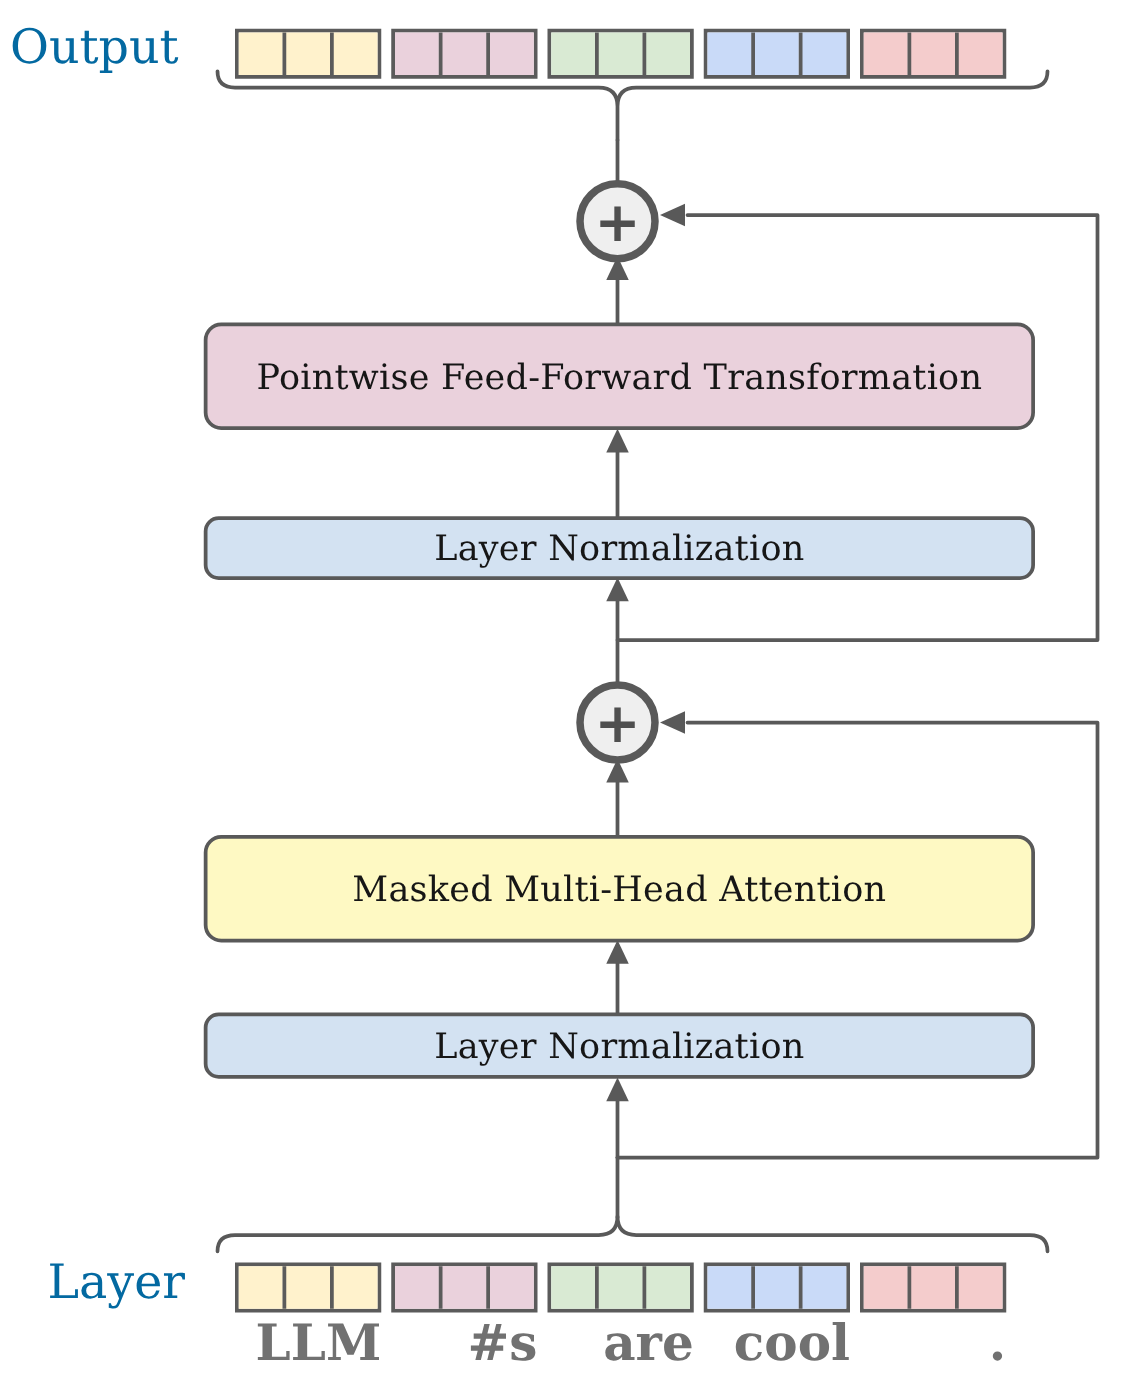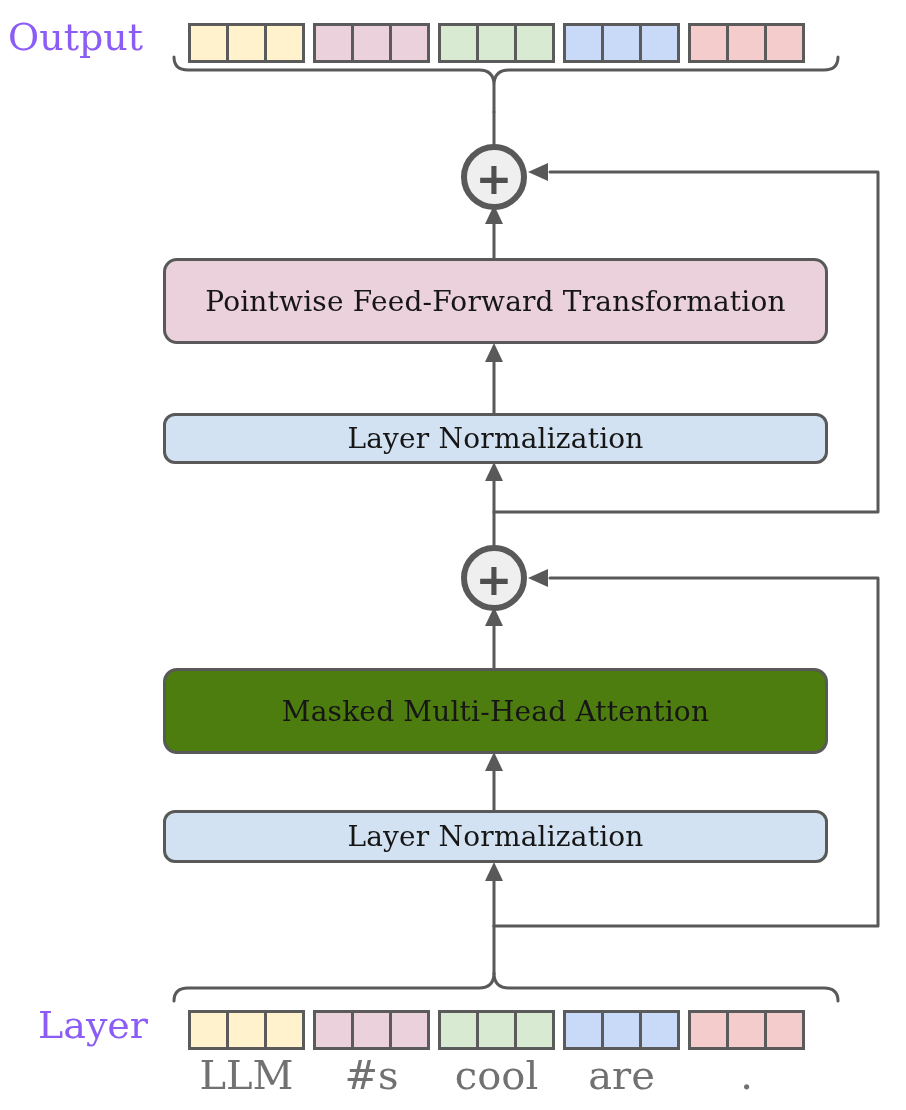--- a/index.html
+++ b/index.html
@@ -13,33 +13,33 @@
     position:absolute; left:163px; width:665px; box-sizing:border-box;
     border:3px solid #595959; border-radius:14px;
     display:flex; align-items:center; justify-content:center;
     font-size:28px; color:#161616; letter-spacing:0.2px;
   }
   .block-ffn       { top:258px; height:86px; }
   .block-ln-top    { top:413px; height:51px; border-radius:12px; }
   .block-mha       { top:668px; height:86px; }
   .block-ln-bottom { top:810px; height:53px; border-radius:12px; }
 
-  .big-label { position:absolute; font-size:38px; color:#8b5cf6; line-height:1; white-space:nowrap;text-align:right; }
+  .big-label { position:absolute; font-size:38px; color:#0369a1; line-height:1; white-space:nowrap;text-align:right; }
   .label-output { left:8px;  top:18px; }
   .label-input  { left:38px; top:1006px; }
 
   .token-row { position:absolute; left:188px; display:flex; gap:8px; }
   .row-output { top:23px; }
   .row-input  { top:1010px; }
   .token-group { display:flex; border:3px solid #5b5b5b; background:#fff; }
   .token-cell { width:35px; height:34px; }
   .token-cell + .token-cell { border-left:3px solid #5b5b5b; }
 
   .words-row { position:absolute; left:188px; top:1053px; width:617px; display:flex; gap:8px; }
-  .word-slot { width:117px; text-align:center; font-size:40px; color:#717171; line-height:1.1; }
+  .word-slot { width:117px; text-align:right; font-size:40px; color:#717171; line-height:1.1;font-weight:bold; }
 </style>
 </head>
 <body>
 
 <div class="canvas">
 
   <svg class="svg-layer" viewBox="0 0 906 1110" xmlns="http://www.w3.org/2000/svg" fill="none" stroke-linecap="round" stroke-linejoin="round">
 
     <g stroke="#595959" stroke-width="3">
       <path d="M174 57 Q174 70 188 70 L479 70 Q494 70 494 85 L494 112
@@ -140,21 +140,21 @@
         <div class="token-cell" style="background: rgb(244, 204, 204);"></div>
       </div>
     </div>
 
   <div class="block block-ffn" style="background: rgb(234, 209, 220);">
     <span>Pointwise Feed-Forward Transformation</span>
   </div>
   <div class="block block-ln-top" style="background: rgb(211, 226, 242);">
     <span>Layer Normalization</span>
   </div>
-  <div class="block block-mha" style="background: #4d7c0f;">
+  <div class="block block-mha" style="background: #fef9c3;">
     <span>Masked Multi-Head Attention</span>
   </div>
   <div class="block block-ln-bottom" style="background: rgb(211, 226, 242);">
     <span>Layer Normalization</span>
   </div>
 
   <div class="token-row row-input" id="input-row">
       <div class="token-group">
         <div class="token-cell" style="background: rgb(255, 242, 204);"></div>
         <div class="token-cell" style="background: rgb(255, 242, 204);"></div>
@@ -177,18 +177,18 @@
       </div>
       <div class="token-group">
         <div class="token-cell" style="background: rgb(244, 204, 204);"></div>
         <div class="token-cell" style="background: rgb(244, 204, 204);"></div>
         <div class="token-cell" style="background: rgb(244, 204, 204);"></div>
       </div>
     </div>
   <div class="words-row" id="words-row">
       <div class="word-slot">LLM</div>
       <div class="word-slot">#s</div>
+      <div class="word-slot">are</div>
       <div class="word-slot">cool</div>
-      <div class="word-slot">are</div>
       <div class="word-slot">.</div>
     </div>
 
 </div>
 
 </body></html>

